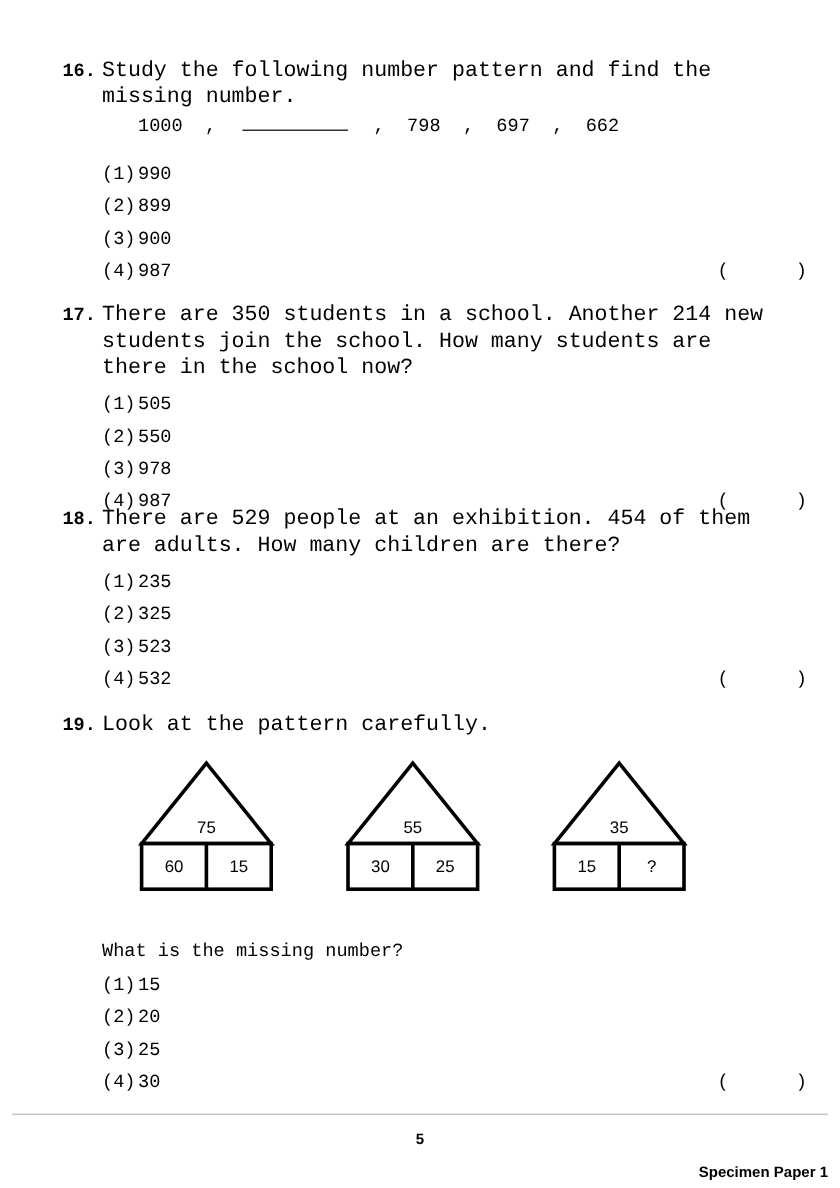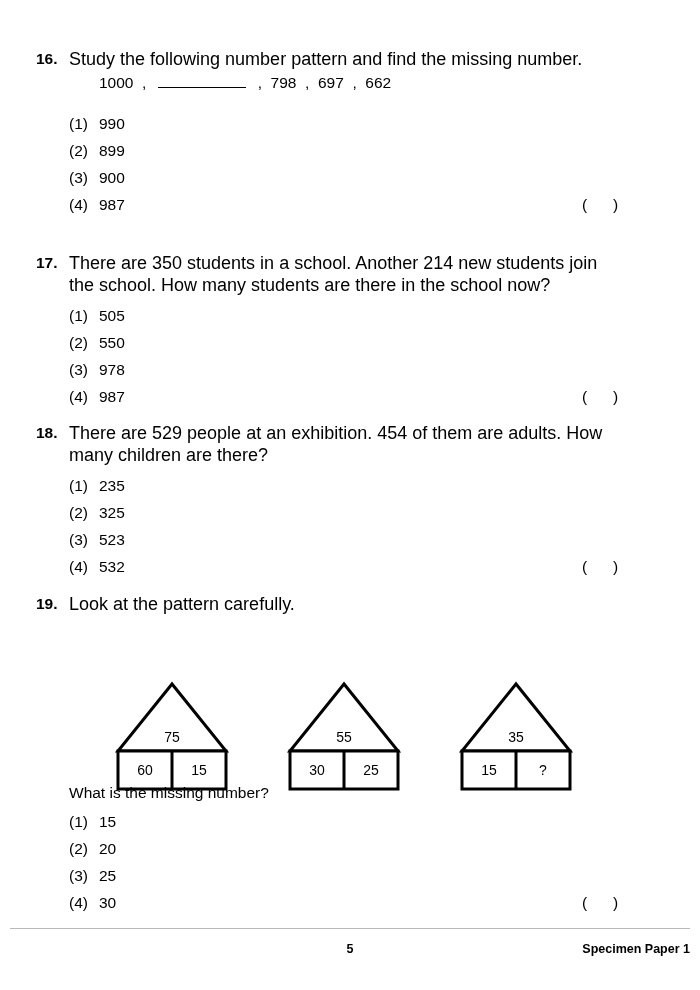--- a/index.html
+++ b/index.html
@@ -20,22 +20,23 @@
   .page {
     position: absolute;
     left: 0; top: 0;
     width: 700px;
     height: 990px;
   }
 
   
   .question {
     position: absolute;
-    left: 36px;
+    left: 52px;
     width: 600px;
+    font-family: Liberation Mono, monospace;
   }
   .q-head {
     display: flex;
     align-items: flex-start;
   }
   .q-num {
     font-weight: bold;
     font-size: 15.5px;
     line-height: 22px;
     width: 33px;
@@ -100,21 +101,21 @@
   .sub-prompt {
     margin-left: 33px;
     font-size: 15.5px;
     line-height: 22px;
   }
 
   
   .figures {
     position: absolute;
     left: 50px;
-    top: 676px;
+    top: 628px;
     width: 600px;
     height: 122px;
   }
   .figure {
     position: absolute;
     top: 0;
     width: 125px;
     height: 122px;
   }
   .fig-svg {
@@ -150,20 +151,21 @@
     left: 0;
     width: 680px;
     text-align: center;
     font-weight: bold;
   }
   .footer-label {
     position: absolute;
     right: 0;
     text-align: left;
     font-weight: bold;
+    margin-top: 28px;
   }
 </style>
 </head>
 <body>
 
 <div class="page">
 
   <div class="question" id="q16" style="top:48px;">
     <div class="q-head">
       <div class="q-num">16.</div>

